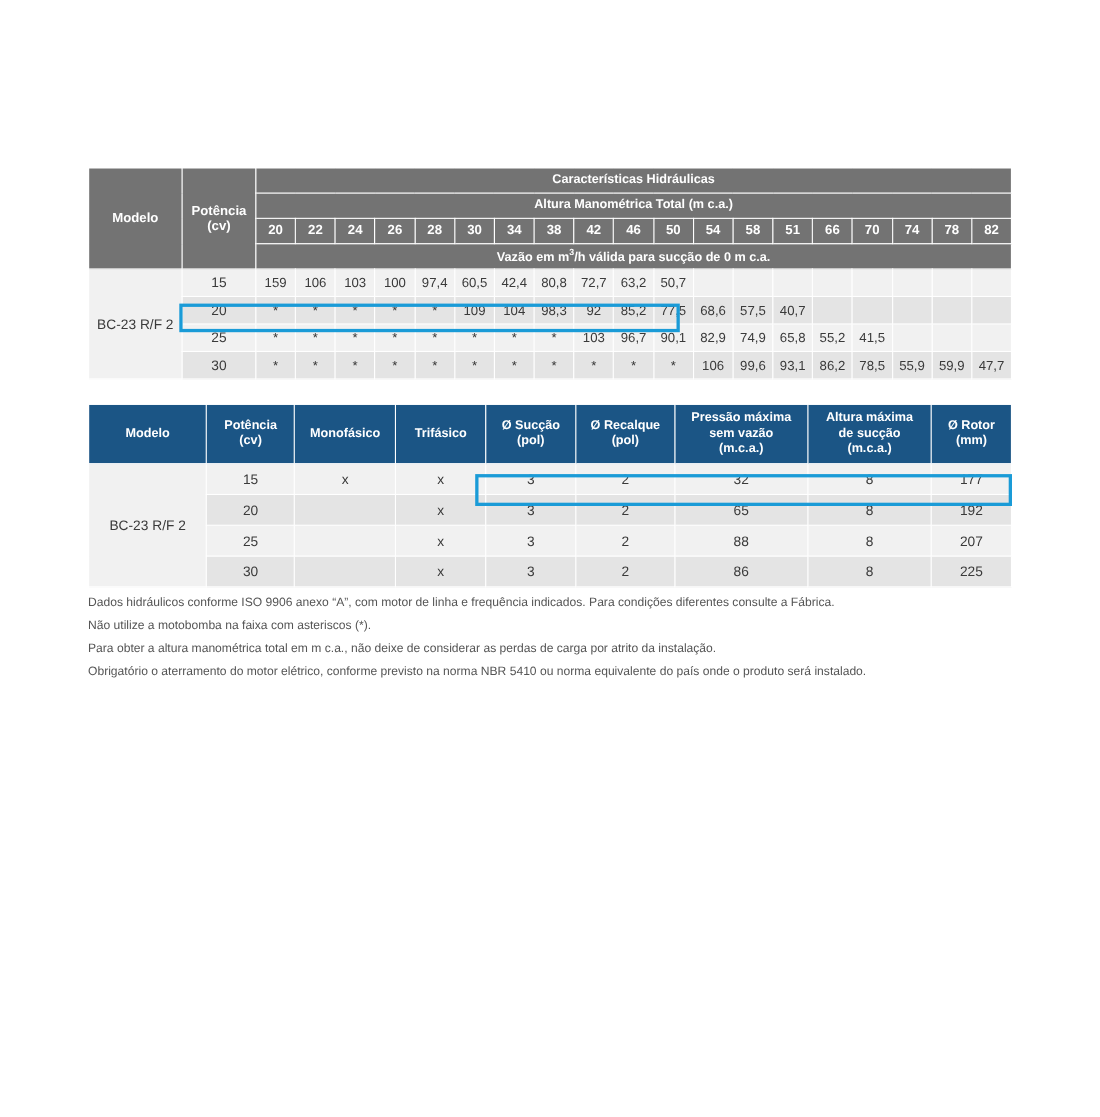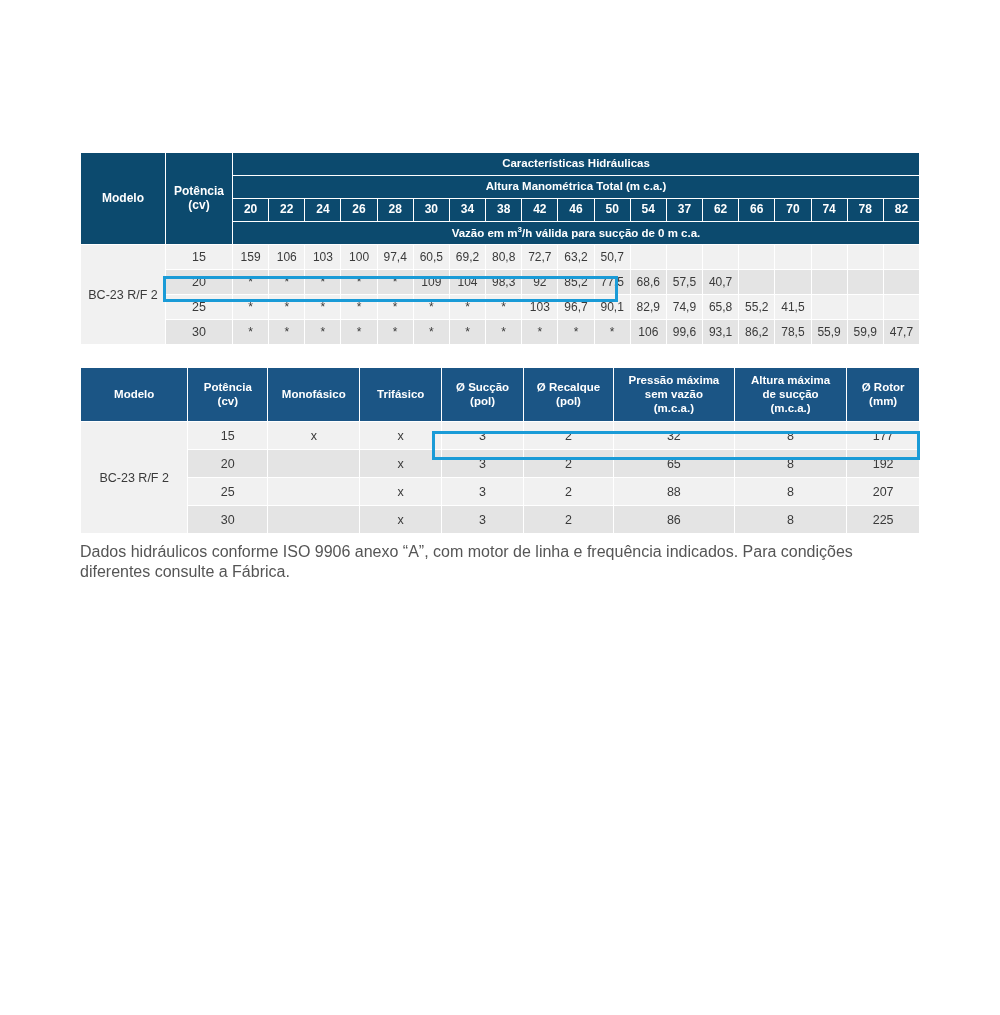--- a/index.html
+++ b/index.html
@@ -24,21 +24,21 @@
 
   
   table {
     border-collapse: collapse;
     table-layout: fixed;
   }
   .t1 {
     width: 840px;
   }
   .t1 th {
-    background: #0c4a6e;
+    background: #737373;
     color: #ffffff;
     font-size: 11.5px;
     font-weight: bold;
     border: 1px solid #ffffff;
     padding: 0;
     line-height: 1.15;
   }
   .t1 .head-model,
   .t1 .head-power {
     font-size: 12px;
@@ -115,21 +115,21 @@
     background: #f1f1f1;
     font-size: 12.5px;
   }
 
   
   .notes {
     margin-top: 8px;
   }
   .notes p {
     margin: 0 0 7px 0;
-    font-size: 16px;
+    font-size: 11px;
     color: #555555;
     line-height: 1.25;
   }
   sup.sup {
     font-size: 8px;
     vertical-align: super;
   }
 </style>
 </head>
 <body>
@@ -161,43 +161,43 @@
           <th class="colhead">24</th>
           <th class="colhead">26</th>
           <th class="colhead">28</th>
           <th class="colhead">30</th>
           <th class="colhead">34</th>
           <th class="colhead">38</th>
           <th class="colhead">42</th>
           <th class="colhead">46</th>
           <th class="colhead">50</th>
           <th class="colhead">54</th>
-          <th class="colhead">37</th>
-          <th class="colhead">62</th>
+          <th class="colhead">58</th>
+          <th class="colhead">51</th>
           <th class="colhead">66</th>
           <th class="colhead">70</th>
           <th class="colhead">74</th>
           <th class="colhead">78</th>
           <th class="colhead">82</th>
         </tr>
         <tr>
           <th class="band" colspan="19"><span>Vazão em m</span><sup class="sup">3</sup><span>/h válida para sucção de 0 m c.a.</span></th>
         </tr>
       </thead>
       <tbody>
         <tr class="odd">
           <td class="modelcell" rowspan="4">BC-23 R/F 2</td>
           <td class="pw">15</td>
           <td>159</td>
           <td>106</td>
           <td>103</td>
           <td>100</td>
           <td>97,4</td>
           <td>60,5</td>
-          <td>69,2</td>
+          <td>42,4</td>
           <td>80,8</td>
           <td>72,7</td>
           <td>63,2</td>
           <td>50,7</td>
           <td></td>
           <td></td>
           <td></td>
           <td></td>
           <td></td>
           <td></td>
@@ -371,15 +371,18 @@
           <td>225</td>
         </tr>
       </tbody>
     </table>
 
     <div class="hl" style="left:352px; top:64px; width:488px; height:29px;"></div>
   </div>
 
   <div class="notes">
     <p>Dados hidráulicos conforme ISO 9906 anexo “A”, com motor de linha e frequência indicados. Para condições diferentes consulte a Fábrica.</p>
+    <p>Não utilize a motobomba na faixa com asteriscos (*).</p>
+    <p>Para obter a altura manométrica total em m c.a., não deixe de considerar as perdas de carga por atrito da instalação.</p>
+    <p>Obrigatório o aterramento do motor elétrico, conforme previsto na norma NBR 5410 ou norma equivalente do país onde o produto será instalado.</p>
   </div>
 
 </div>
 
 </body></html>

